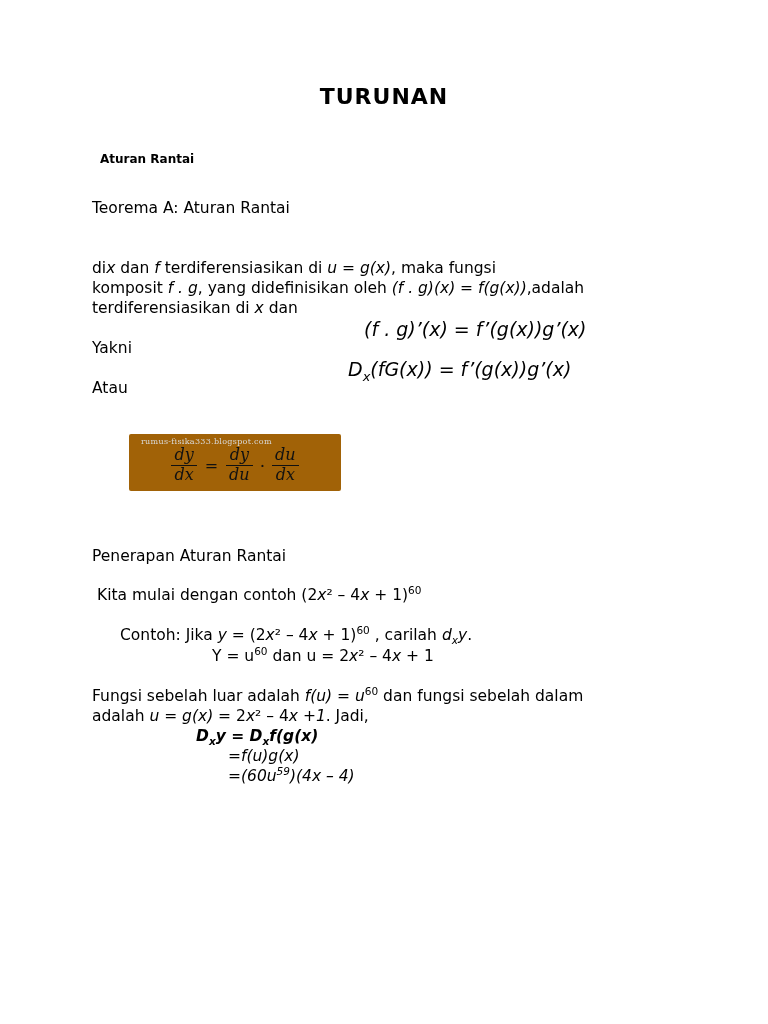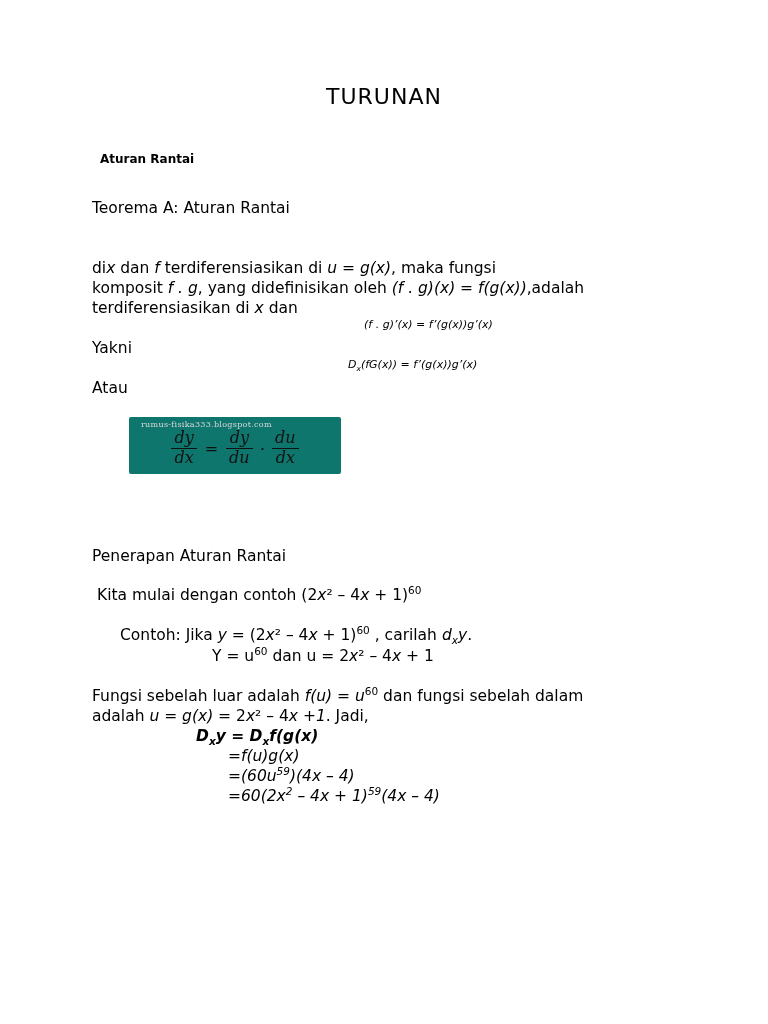--- a/index.html
+++ b/index.html
@@ -17,21 +17,21 @@
   }
   .page {
     position: relative;
     width: 768px;
     height: 1024px;
     background: #ffffff;
   }
   .doc-title {
     text-align: center;
     font-size: 22px;
-    font-weight: normal;
+    font-weight: bold;
     letter-spacing: 1px;
     margin: 0;
     position: absolute;
     top: 84px;
     left: 0;
     right: 0;
   }
   .section-heading {
     position: absolute;
     top: 152px;
@@ -45,40 +45,40 @@
     font-size: 15.5px;
     line-height: 20px;
   }
   .indent-text {
     position: absolute;
     font-size: 15.5px;
     line-height: 20px;
   }
   .center-eq {
     position: absolute;
-    font-size: 11px;
+    font-size: 19px;
   }
   i, .it { font-style: italic; }
   sup {
     font-size: 0.68em;
     vertical-align: super;
     line-height: 0;
   }
   sub {
     font-size: 0.68em;
     vertical-align: sub;
     line-height: 0;
   }
   .formula-box {
     position: absolute;
     left: 129px;
-    top: 417px;
+    top: 434px;
     width: 212px;
     height: 57px;
-    background: #0f766e;
+    background: #a16207;
     border-radius: 2px;
   }
   .formula-watermark {
     position: absolute;
     top: 3px;
     left: 12px;
     font-size: 8px;
     color: #d9d9d9;
     font-family: "DejaVu Serif", serif;
     letter-spacing: 0.3px;
@@ -201,17 +201,14 @@
 
   <div class="indent-text" style="top:726px; left:196px;font-weight:bold;">
     <i>D<sub>x</sub>y = D<sub>x</sub>f(g(x)</i>
   </div>
   <div class="indent-text" style="top:746px; left:228px;">
     <i>=f(u)g(x)</i>
   </div>
   <div class="indent-text" style="top:766px; left:228px;">
     <i>=(60u<sup>59</sup>)(4x – 4)</i>
   </div>
-  <div class="indent-text" style="top:786px; left:228px;">
-    <i>=60(2x<sup>2</sup> – 4x + 1)<sup>59</sup>(4x – 4)</i>
-  </div>
 
 </div>
 
 </body></html>

